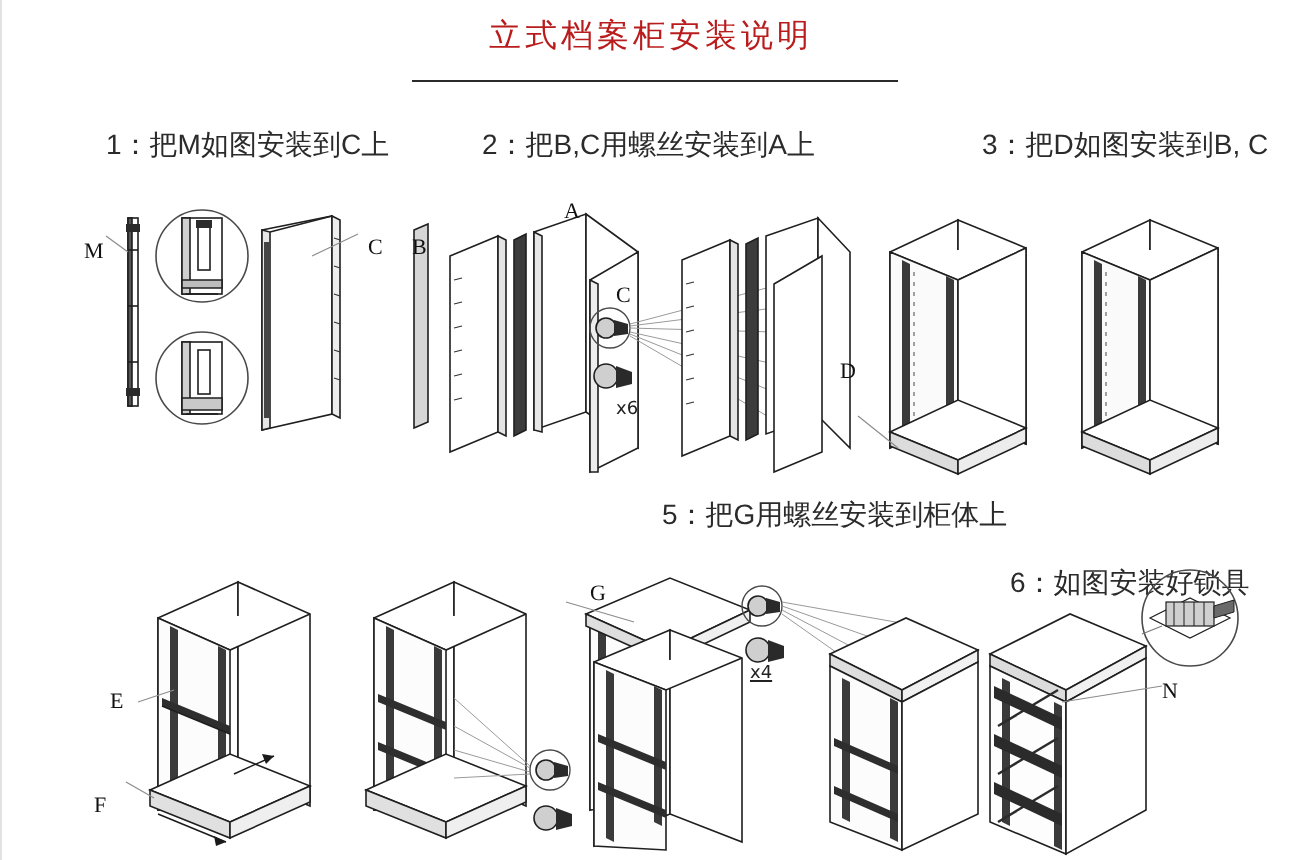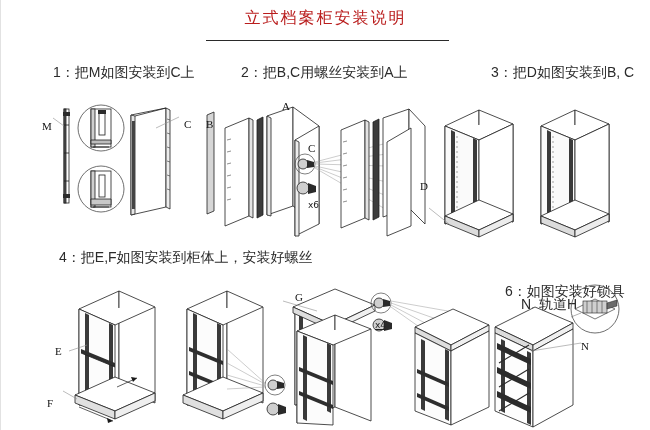--- a/index.html
+++ b/index.html
@@ -64,26 +64,25 @@
 
   <div class="step" style="left:52px;top:66px;">
     <span>1：</span><span>把M如图安装到C上</span>
   </div>
   <div class="step" style="left:240px;top:66px;text-align:right;">
     <span>2：</span><span>把B,C用螺丝安装到A上</span>
   </div>
   <div class="step" style="left:458px;top:66px;margin-left:32px;">
     <span>3：</span><span>把D如图安装到B, C</span>
   </div>
-  <div class="step" style="left:58px;top:251px;">
-    <span>4：</span><span>把E,F如图安装到柜体上，安装好螺丝</span>
+  <div class="step" style="left:330px;top:251px;">
+    <span>5：</span><span>把G用螺丝安装到柜体上</span>
   </div>
   <div class="step" style="left:504px;top:249px;margin-top:36px;">
     <div><span>6：</span><span>如图安装好锁具</span></div>
-    <div style="padding-left:16px;"><span>N, 轨道H</span></div>
   </div>
 
   <div class="fig" style="left:30px;top:95px;">
     <svg width="190" height="140" viewBox="0 0 190 140">
       <g fill="none" stroke="#1f1f1f" stroke-width="0.8">
 
         <g>
           <rect x="33" y="14" width="5" height="94" fill="#fff"></rect>
           <rect x="33" y="14" width="2" height="94" fill="#555"></rect>
           <line x1="33" y1="30" x2="38" y2="30"></line>
@@ -372,21 +371,21 @@
           <path d="M168 68 L206 48 L206 124 L168 142 Z" fill="#fff"></path>
           <path d="M138 56 L142 58 L142 128 L138 126 Z" fill="#3a3a3a" stroke="none"></path>
           <path d="M162 66 L166 68 L166 138 L162 136 Z" fill="#3a3a3a" stroke="none"></path>
           <path d="M134 86 L166 100 L166 104 L134 90 Z" fill="#2e2e2e" stroke="none"></path>
           <path d="M134 110 L166 124 L166 128 L134 114 Z" fill="#2e2e2e" stroke="none"></path>
         </g>
       </g>
     </svg>
   </div>
   <div class="lbl" style="left:294px;top:291px;">G</div>
-  <div class="cnt" style="left:374px;top:320px;text-decoration:underline;">x4</div>
+  <div class="cnt" style="left:374px;top:332px;text-decoration:underline;">x4</div>
 
   <div class="fig" style="left:482px;top:283px;">
     <svg width="168" height="147" viewBox="0 0 168 147">
       <g fill="none" stroke="#1f1f1f" stroke-width="0.8">
 
         <g>
           <path d="M12 44 L52 24 L90 40 L50 62 Z" fill="#fff"></path>
           <path d="M12 44 L12 50 L50 68 L50 62 Z" fill="#dcdcdc"></path>
           <path d="M50 62 L50 68 L90 46 L90 40 Z" fill="#f0f0f0"></path>
           <path d="M12 50 L50 68 L50 144 L12 128 Z" fill="#fdfdfd"></path>

